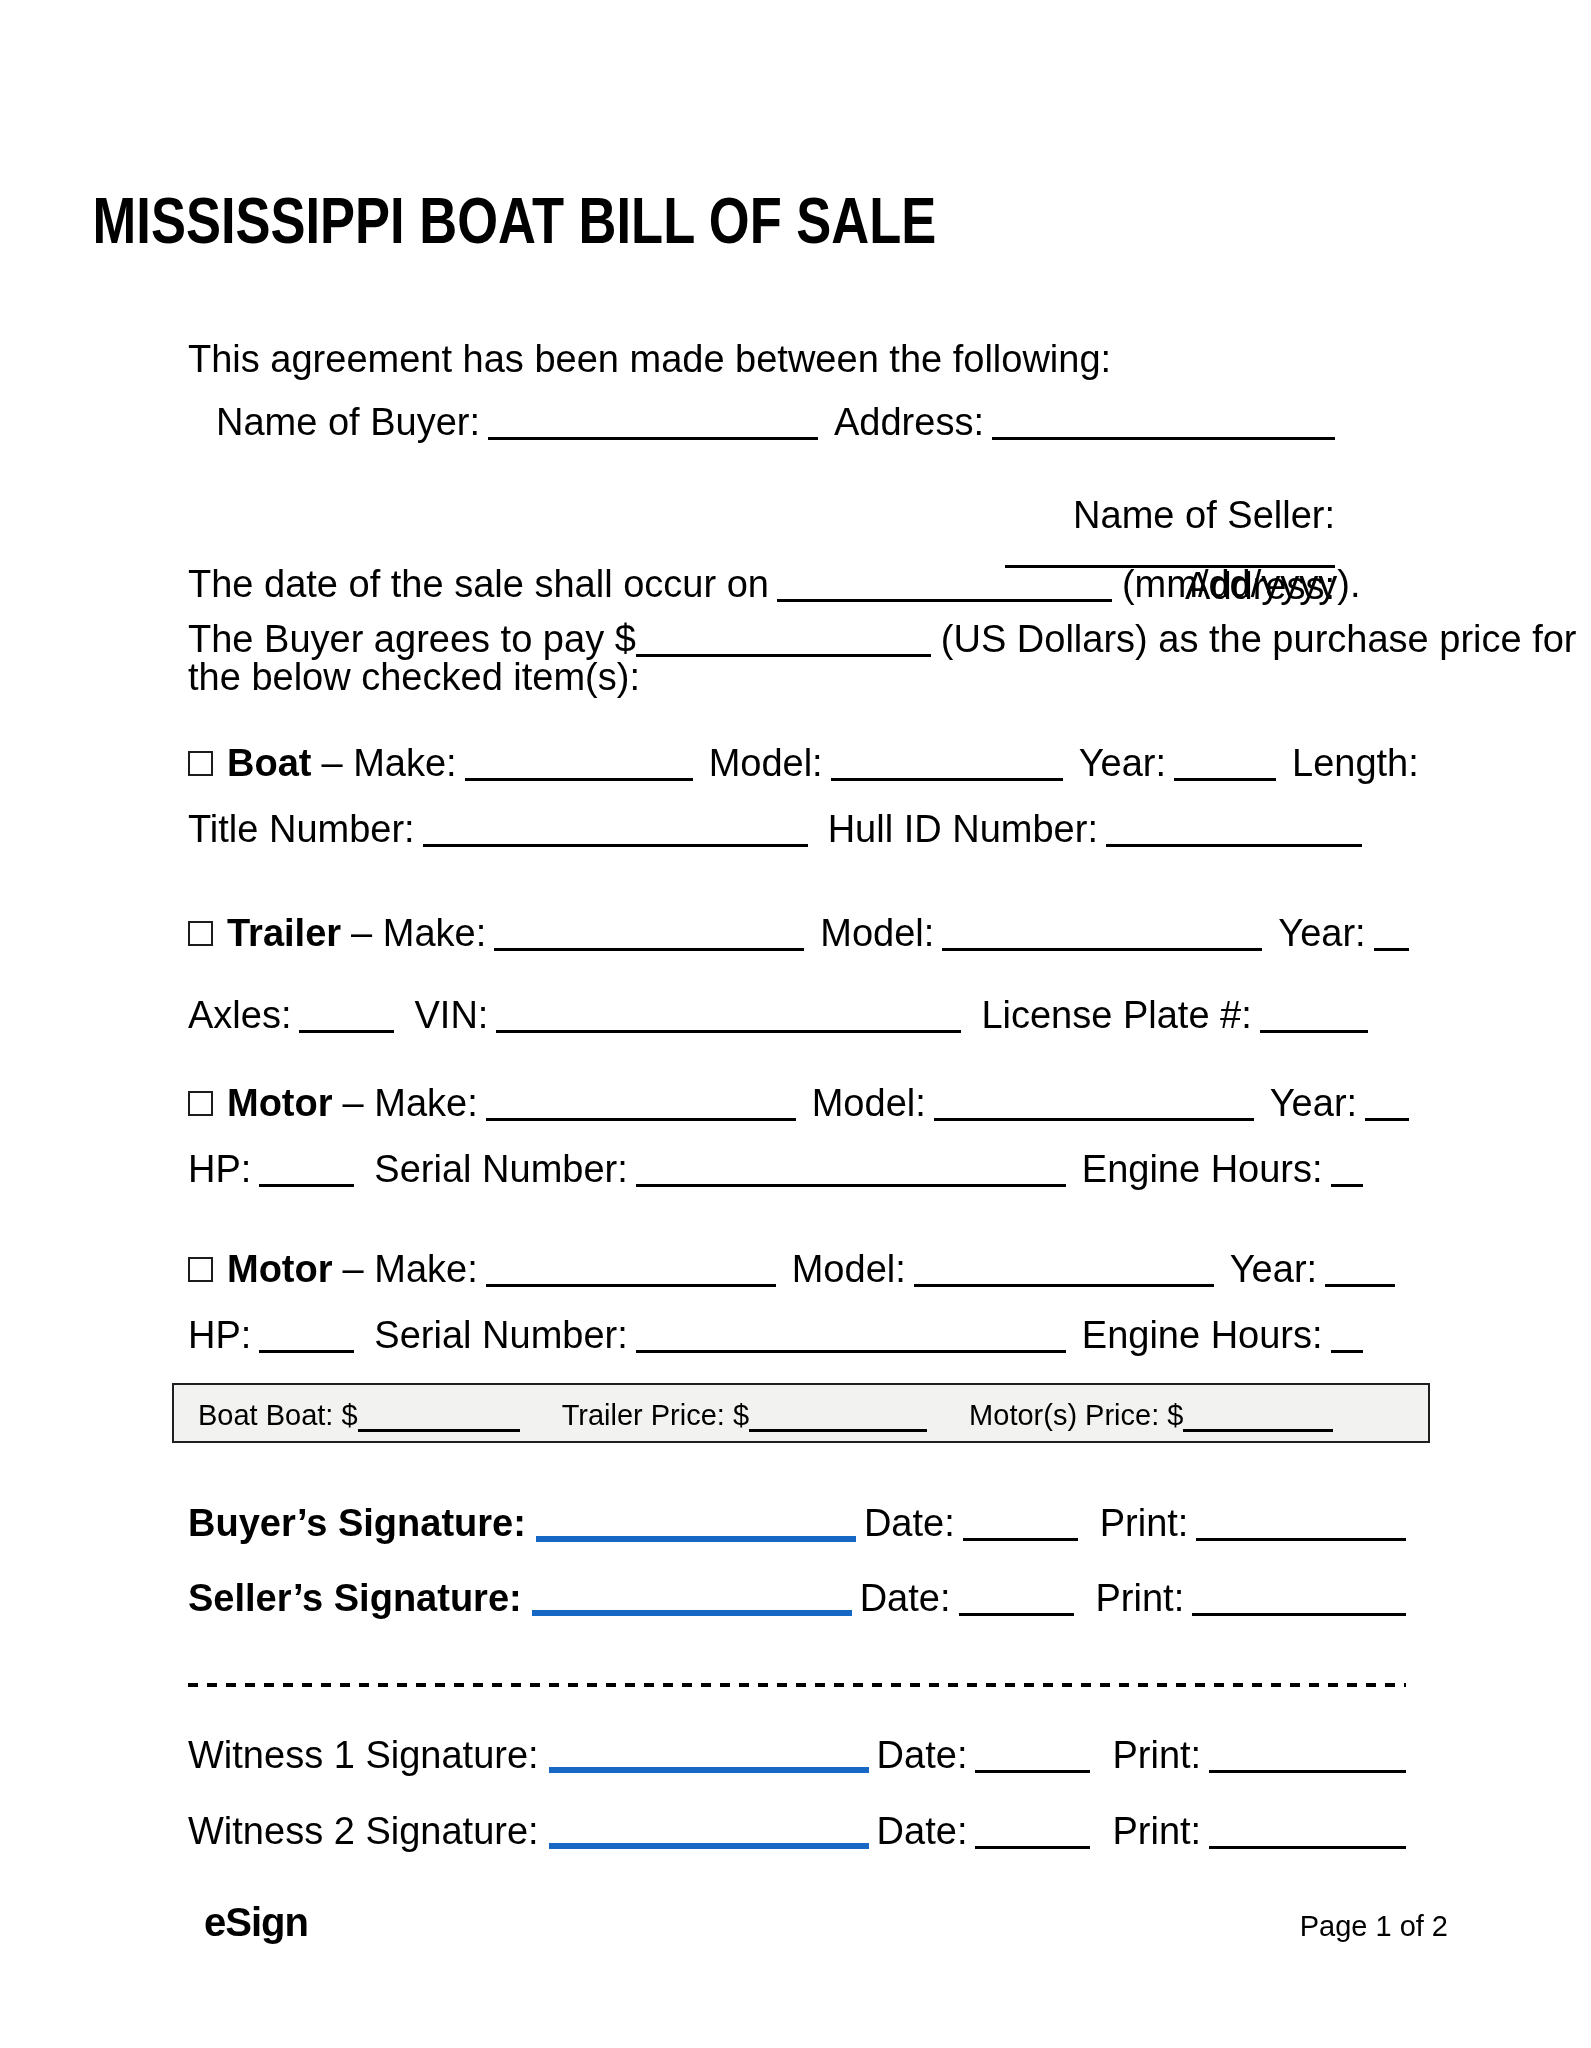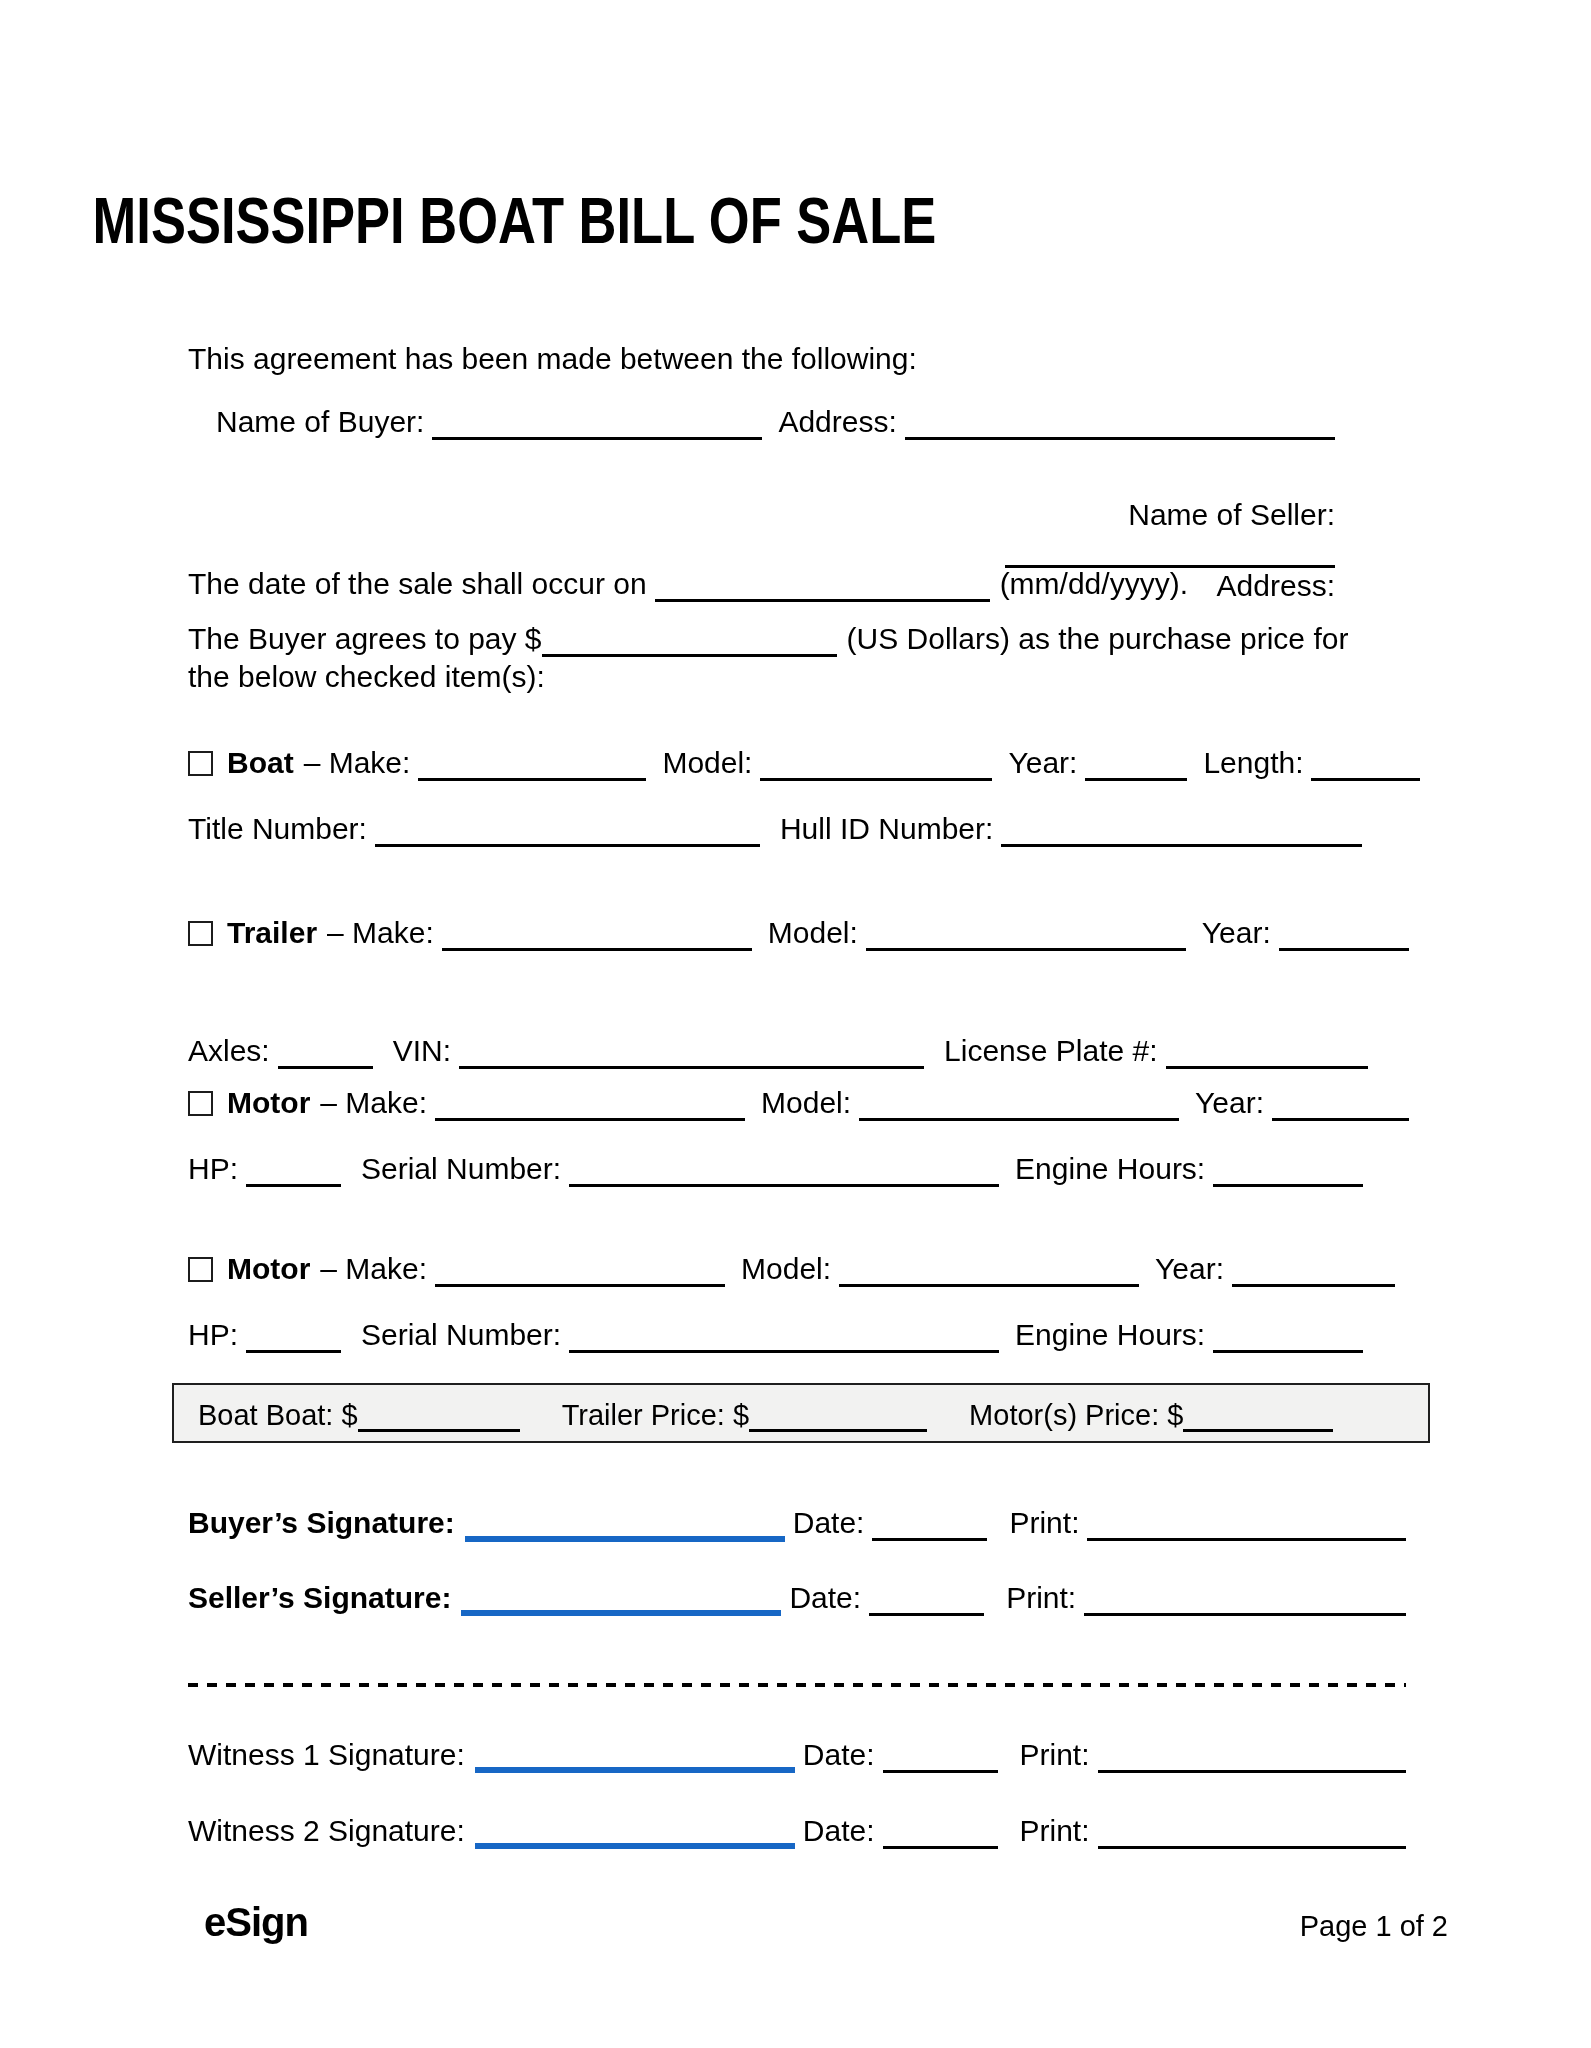--- a/index.html
+++ b/index.html
@@ -17,21 +17,21 @@
   }
   .title-wrap .title {
     display:inline-block;
     font-size:64px; font-weight:bold; line-height:72px;
     transform:scaleX(0.82); transform-origin:50% 50%;
     white-space:nowrap;
   }
   .row {
     position:absolute; left:188px; width:1232px;
     display:flex; align-items:flex-end;
-    font-size:30px; line-height:36px; height:36px;
+    font-size:38px; line-height:36px; height:36px;
     white-space:nowrap;
   }
   .lbl { flex:0 0 auto; }
   .b { font-weight:bold; }
   .blank {
     display:inline-block; height:32px; flex:0 0 auto;
     border-bottom:3px solid var(--underline,#000);
   }
   .blank.grow { flex:1 1 auto; }
   .blank.sig { border-bottom:6px solid var(--sig-color,#1767C5); }
@@ -133,21 +133,21 @@
     <span class="cb"></span>
     <span class="lbl b">Trailer</span>
     <span class="lbl ml10">– Make:</span>
     <span class="blank ml8" style="width:310px;"></span>
     <span class="lbl ml16">Model:</span>
     <span class="blank ml8" style="width:320px;"></span>
     <span class="lbl ml16">Year:</span>
     <span class="blank grow ml8"></span>
   </div>
 
-  <div class="row" style="top:1033px; width:1180px;">
+  <div class="row" style="top:997px; width:1180px;">
     <span class="lbl">Axles:</span>
     <span class="blank ml8" style="width:95px;"></span>
     <span class="lbl ml20">VIN:</span>
     <span class="blank ml8" style="width:465px;"></span>
     <span class="lbl ml20">License Plate #:</span>
     <span class="blank grow ml8"></span>
   </div>
 
   <div class="row" style="top:1085px; width:1221px;">
     <span class="cb"></span>

